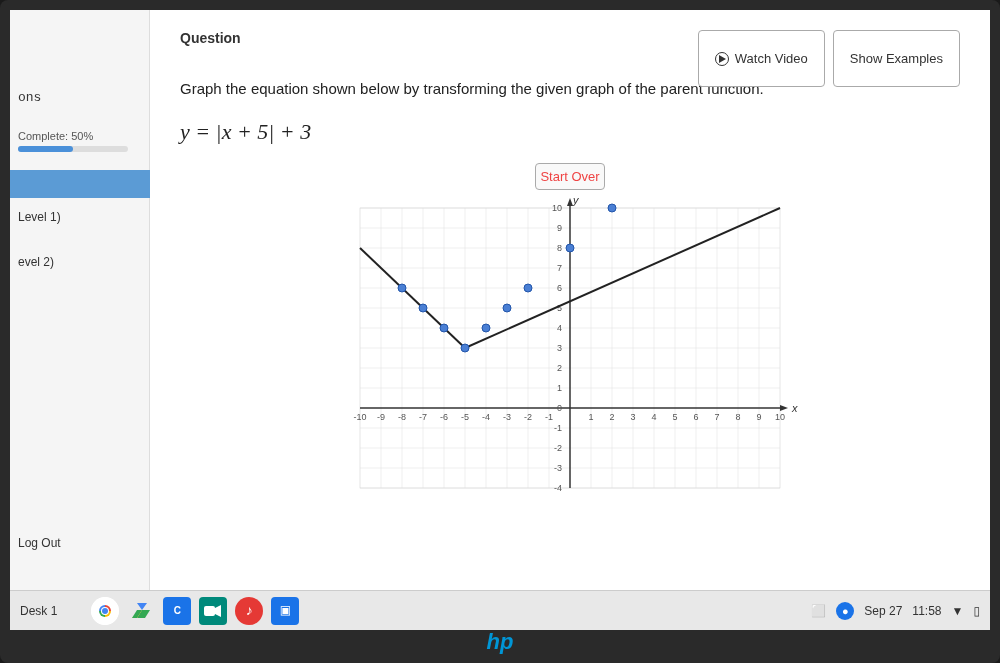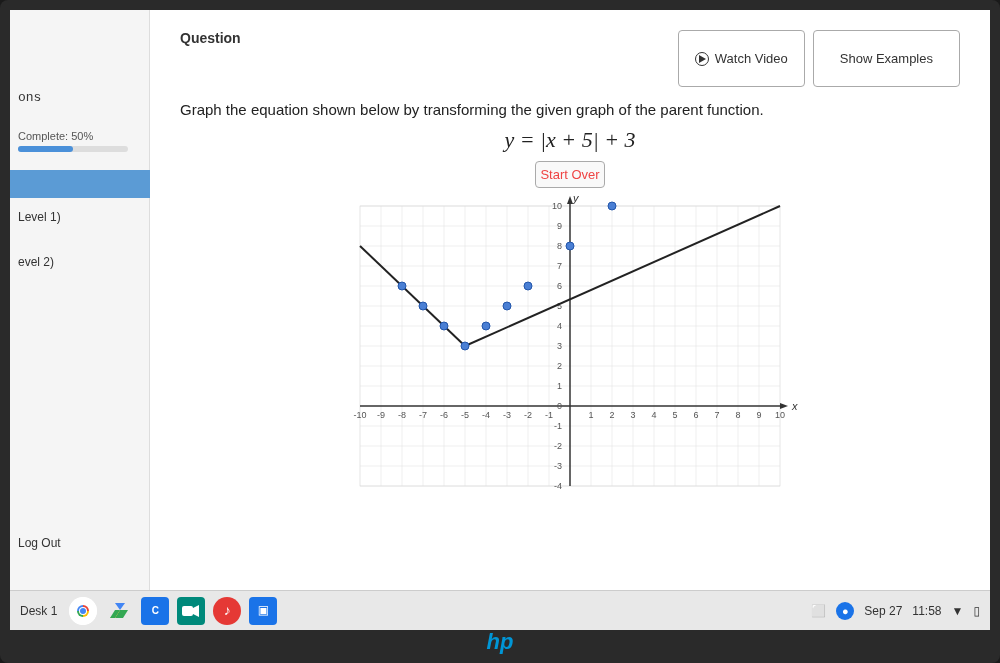--- a/index.html
+++ b/index.html
@@ -169,42 +169,42 @@
 
     .btn-watch .play-icon::after {
       content: '';
       border-style: solid;
       border-width: 4px 0 4px 7px;
       border-color: transparent transparent transparent #333;
       margin-left: 1px;
     }
 
     .btn-examples {
-      padding: 8px 26px;
+      padding: 8px 16px;
       border: 1px solid #aaa;
       background: #fff;
       border-radius: 4px;
       font-size: 13px;
       font-family: Arial, sans-serif;
       cursor: pointer;
       color: #333;
     }
 
     .question-text {
       font-size: 15px;
       color: #222;
-      margin-top: 53px;
+      margin-top: 32px;
       font-family: Arial, sans-serif;
       line-height: 1.5;
     }
 
     .equation-display {
-      text-align: center;
+      text-align: left;
       font-size: 22px;
-      margin: 5px 0;
+      margin: 18px 0;
       color: #222;
       font-style: italic;
     }
 
     .start-over-btn {
       display: block;
       margin: 8px auto;
       padding: 5px 4px;
       border: 1px solid #aaa;
       background: #f9f9f9;
@@ -234,21 +234,21 @@
       display: flex;
       align-items: center;
       padding: 0 10px;
       gap: 8px;
     }
 
     .taskbar-desk {
       font-size: 12px;
       font-family: Arial, sans-serif;
       color: #333;
-      margin-right: 4px;
+      margin-right: 26px;
     }
 
     .taskbar-icon {
       width: 28px;
       height: 28px;
       border-radius: 50%;
       display: flex;
       align-items: center;
       justify-content: center;
       font-size: 14px;

